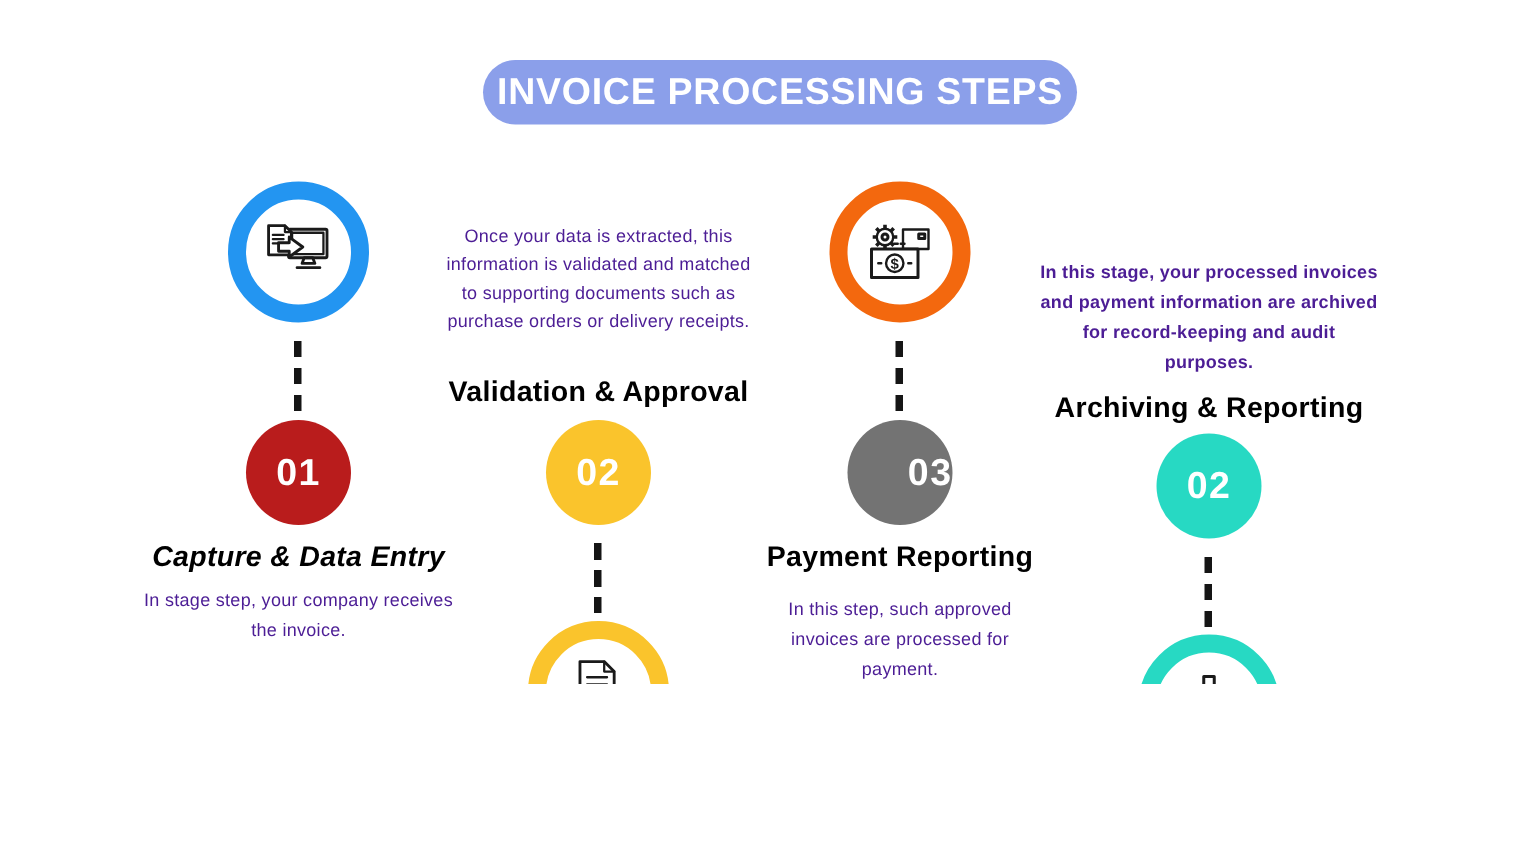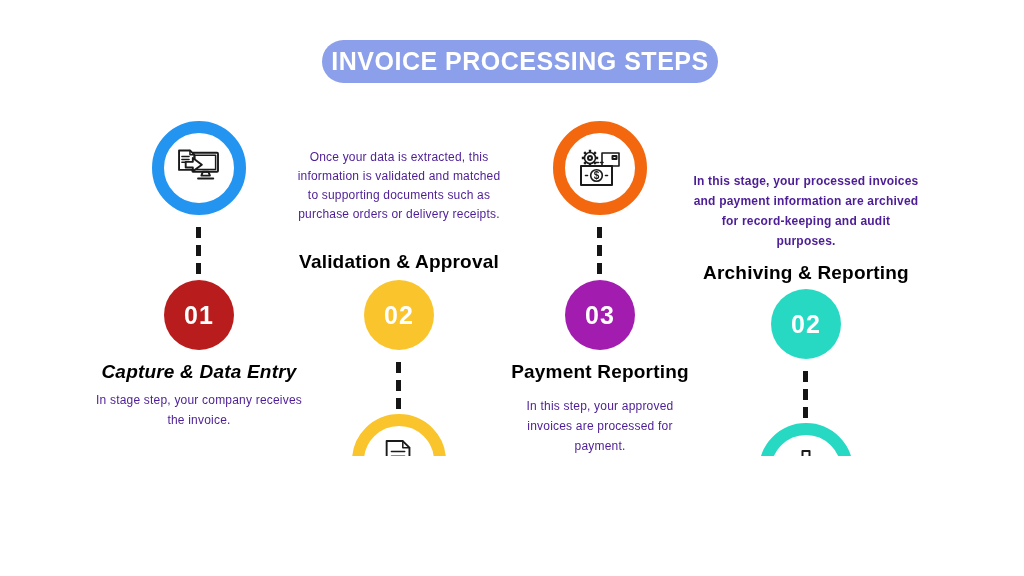--- a/index.html
+++ b/index.html
@@ -31,21 +31,21 @@
   }
   .step-title{
     font-weight:bold;font-size:19px;color:#000000;text-align:center;letter-spacing:.2px;
   }
   .step-desc{
     font-size:12px;line-height:20px;color:#4c1d95;text-align:center;letter-spacing:.2px;
   }
   
   .c1 .ring{border-color:#2395F1;} .c1 .num{background:#b91c1c;}
   .c2 .ring{border-color:#FAC42C;} .c2 .num{background:#FAC42C;}
-  .c3 .ring{border-color:#F3680E;} .c3 .num{background:#a21caf;}
+  .c3 .ring{border-color:#F3680E;} .c3 .num{background:#737373;justify-content:flex-end;}
   .c4 .ring{border-color:#27D9C3;} .c4 .num{background:#27D9C3;}
   svg{display:block;}
   .ic{stroke:#1a1a1a;fill:none;stroke-width:2;stroke-linejoin:round;stroke-linecap:round;}
   .icw{stroke:#1a1a1a;fill:#fff;stroke-width:2;stroke-linejoin:round;stroke-linecap:round;}
   .thin{stroke-width:1.6;}
 </style>
 </head>
 <body>
 
 <div id="canvas">
@@ -110,21 +110,21 @@
         <circle class="ic thin" cx="19.5" cy="28.5" r="5.8"></circle>
         <path class="ic thin" d="M8.5,28.5 h2 M28.5,28.5 h2"></path>
         <text x="19.5" y="32.2" text-anchor="middle" font-size="10" font-weight="bold" fill="#1a1a1a" stroke="none" font-family="'Liberation Sans',sans-serif">$</text>
       </svg>
     </div>
     <div class="abs dash" style="left:597px;top:227px;"></div>
     <div class="abs num" style="left:565px;top:280px;">
       <span>03</span>
     </div>
     <div class="abs step-title" style="left:480px;top:361px;width:240px;">Payment Reporting</div>
-    <div class="abs step-desc" style="left:505px;top:396px;width:190px;">In this step, your approved invoices are processed for payment.</div>
+    <div class="abs step-desc" style="left:505px;top:396px;width:190px;">In this step, such approved invoices are processed for payment.</div>
   </div>
 
   <div class="c4">
     <div class="abs step-desc" style="left:691px;top:171px;width:230px;font-weight:bold;">In this stage, your processed invoices and payment information are archived for record-keeping and audit purposes.</div>
     <div class="abs step-title" style="left:686px;top:262px;width:240px;">Archiving &amp; Reporting</div>
     <div class="abs num" style="left:771px;top:289px;">
       <span>02</span>
     </div>
     <div class="abs dash" style="left:803px;top:371px;"></div>
     <div class="abs ring" style="left:759px;top:423px;">

